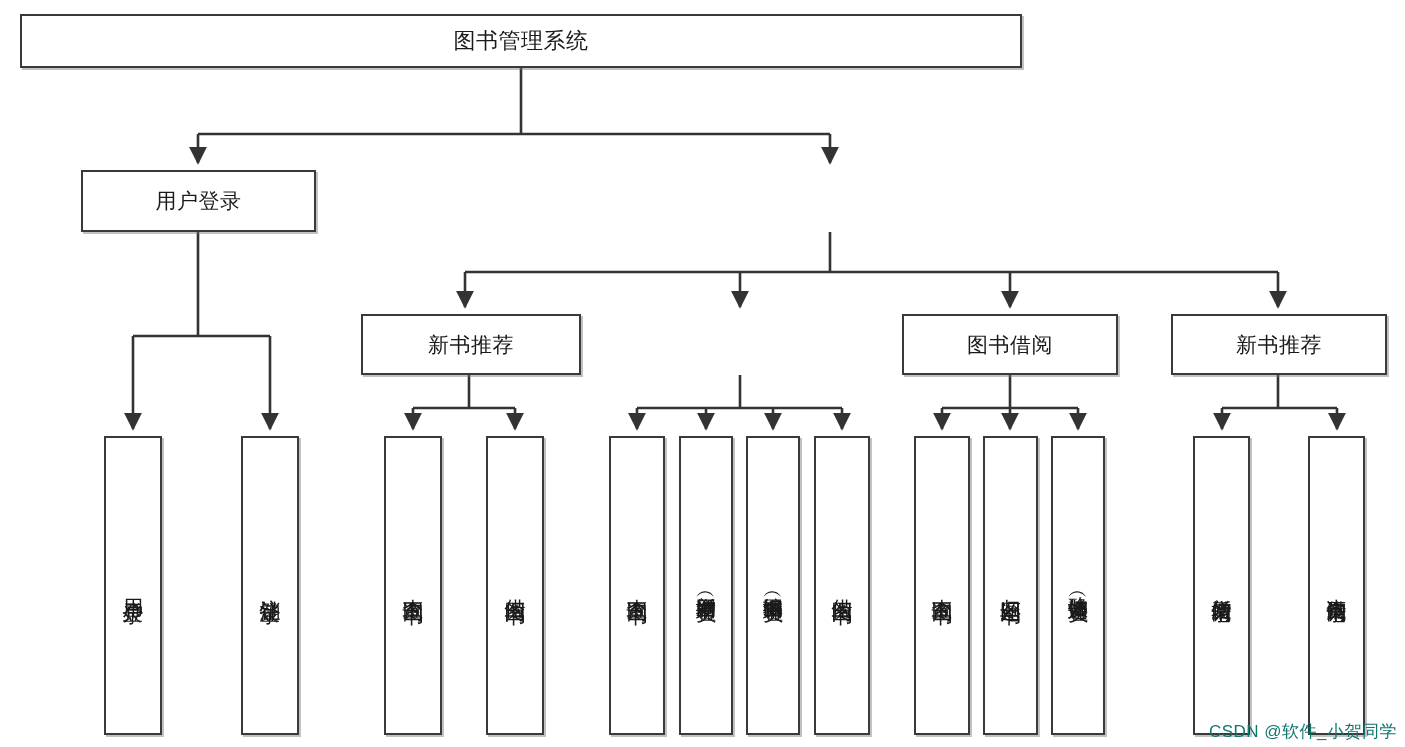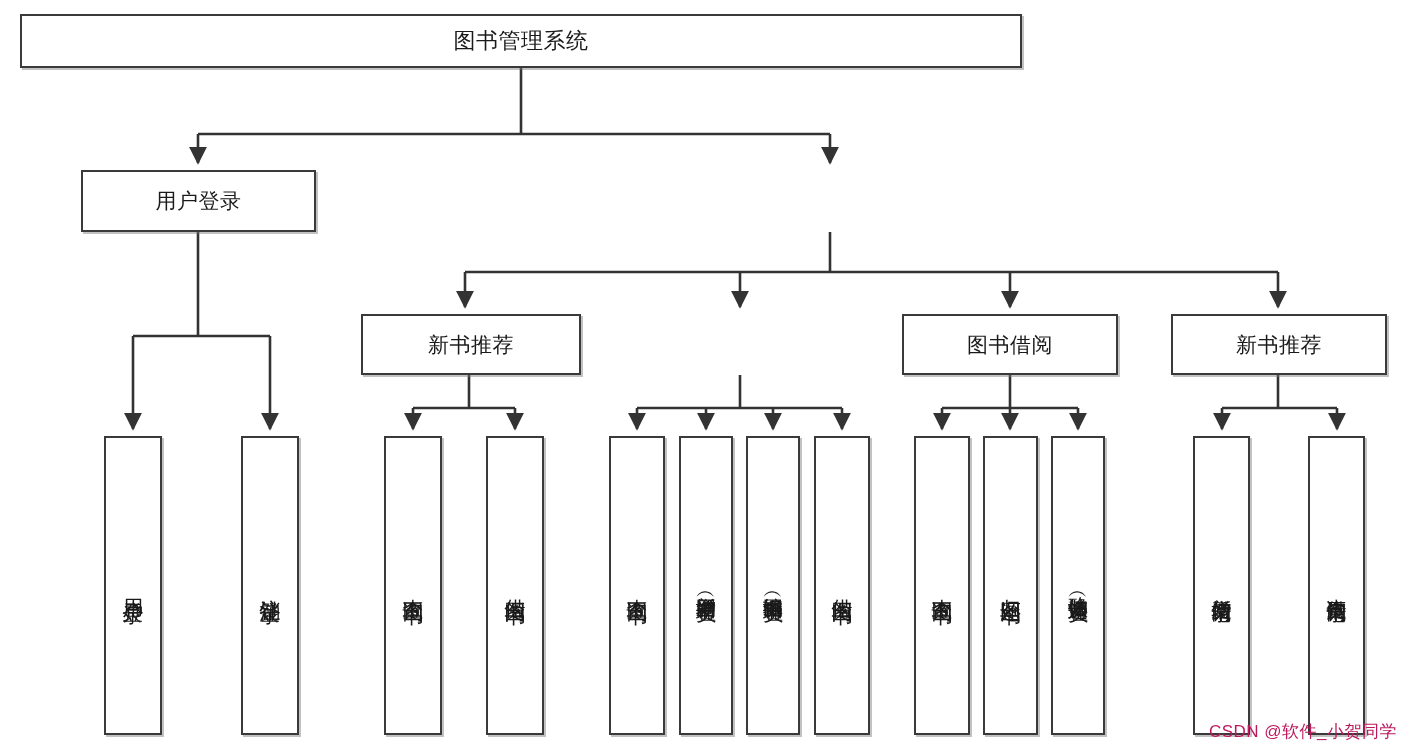--- a/index.html
+++ b/index.html
@@ -69,21 +69,21 @@
   .node.vert.narrow .label {
     font-size: 20px;
     letter-spacing: 1px;
   }
 
   #watermark {
     position: absolute;
     right: 8px;
     bottom: 4px;
     font-size: 17px;
-    color: #be185d;
+    color: #0f766e;
     letter-spacing: 0.5px;
     z-index: 9;
     pointer-events: none;
     white-space: nowrap;
   }
 </style>
 </head>
 <body>
 
 <div id="diagram-root">

